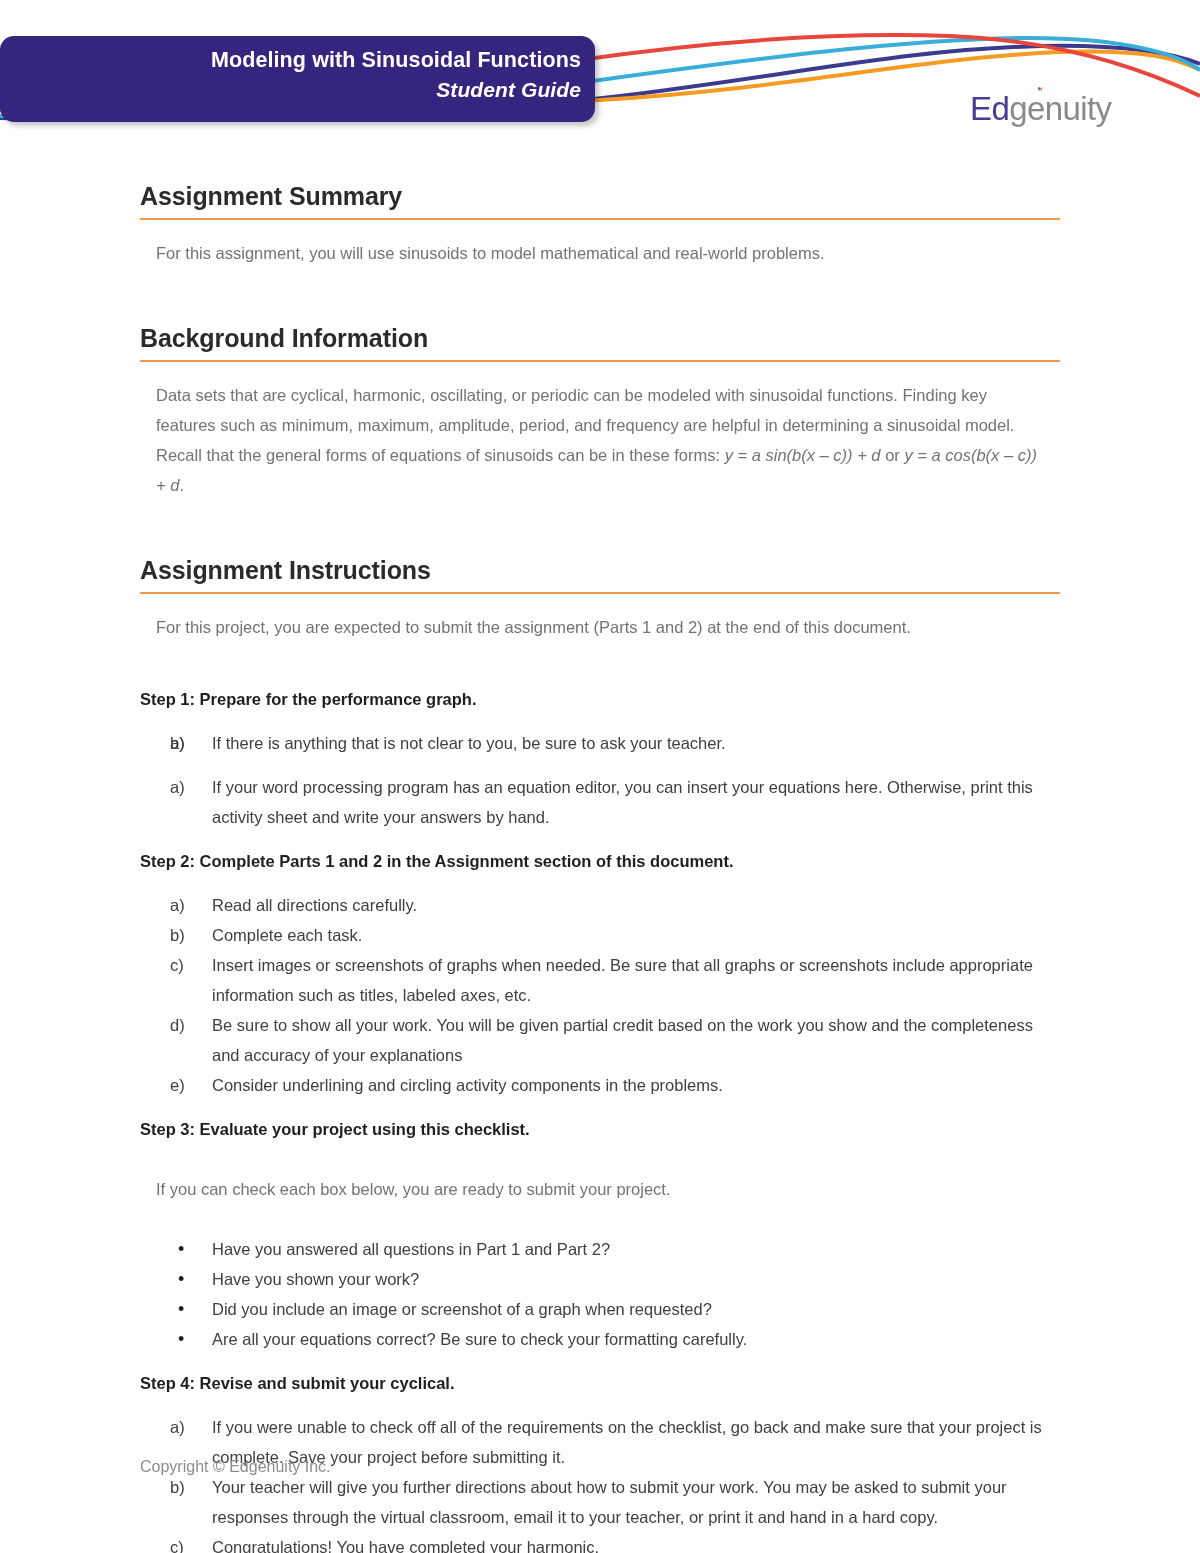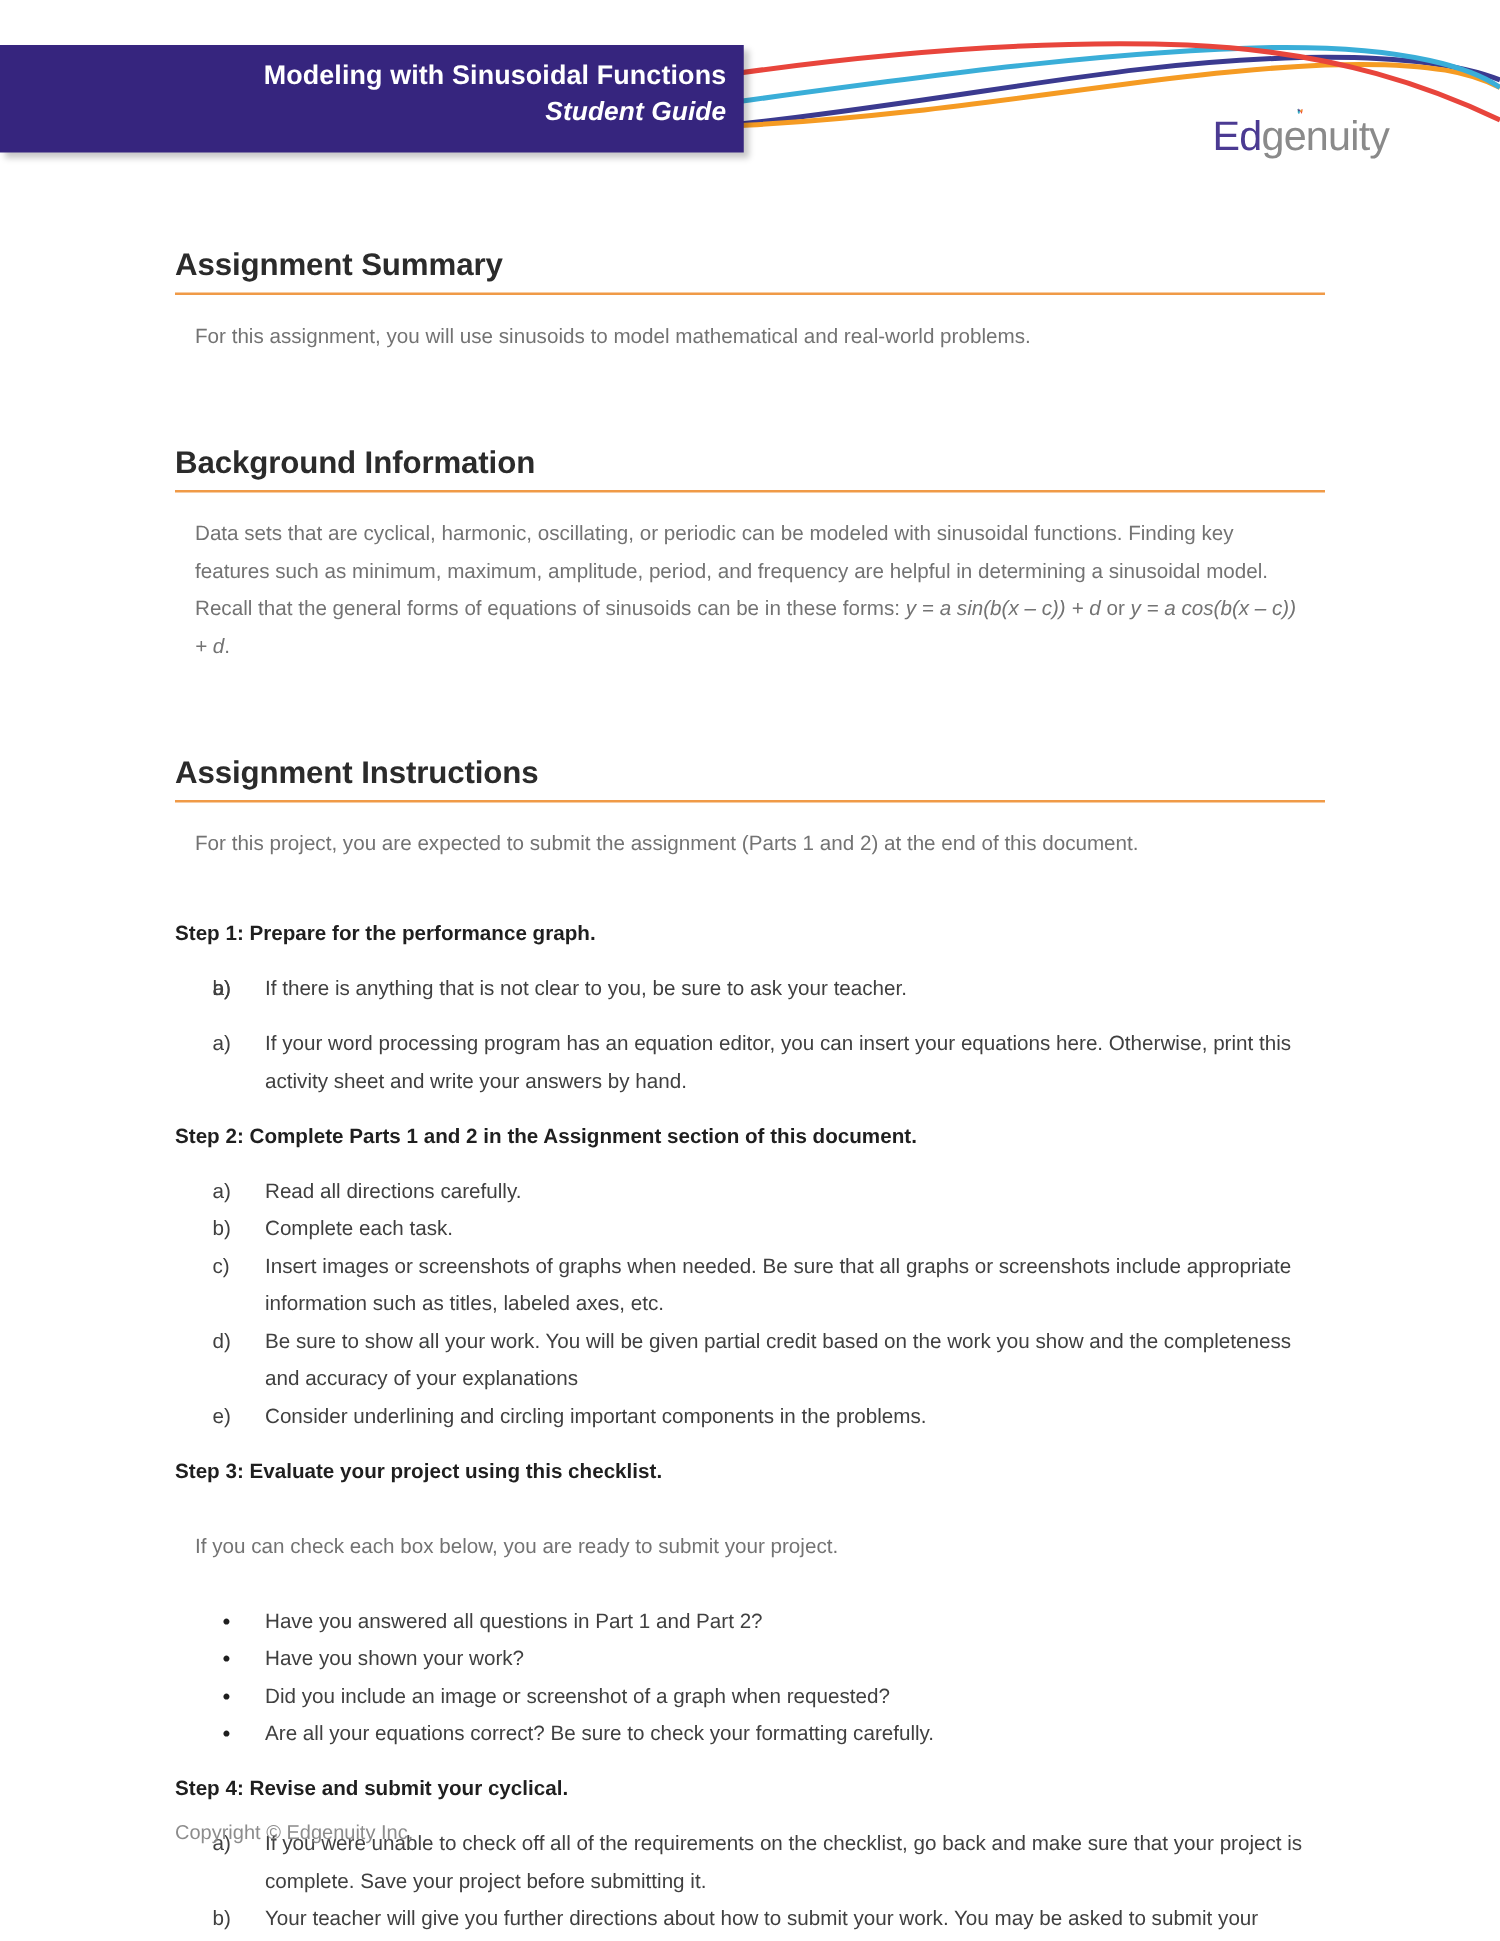--- a/index.html
+++ b/index.html
@@ -34,20 +34,21 @@
     left: 0;
     top: 36px;
     width: 595px;
     height: 86px;
     background: #36257e;
     box-sizing: border-box;
     padding: 9px 14px 0 0;
     text-align: right;
     box-shadow: 4px 4px 5px rgba(0,0,0,0.22);
     z-index: 5;
+    border-radius: 14px;
   }
   .banner-title {
     color: #ffffff;
     font-size: 21.5px;
     font-weight: bold;
     line-height: 30px;
     letter-spacing: 0.1px;
     white-space: nowrap;
   }
   .banner-subtitle {
@@ -87,21 +88,21 @@
   .doc {
     position: absolute;
     left: 140px;
     top: 180px;
     width: 920px;
   }
   h2.section-heading {
     font-size: 25px;
     font-weight: bold;
     color: #2b2b2b;
-    margin: 16px 0 6px 0;
+    margin: 0 0 6px 0;
     padding: 0;
     line-height: 32px;
     letter-spacing: -0.1px;
   }
   .rule {
     height: 0;
     border-bottom: 2px solid #f09a47;
     margin: 0 0 18px 0;
     width: 920px;
   }
@@ -243,21 +244,21 @@
 
   <div class="spacer-sm"></div>
 
   <div class="step-heading">Step 2: Complete Parts 1 and 2 in the Assignment section of this document.</div>
   <div class="spacer-sm"></div>
   <ol class="alpha-list">
     <li><span class="marker">a)</span><span>Read all directions carefully.</span></li>
     <li><span class="marker">b)</span><span>Complete each task.</span></li>
     <li><span class="marker">c)</span><span>Insert images or screenshots of graphs when needed. Be sure that all graphs or screenshots include appropriate information such as titles, labeled axes, etc.</span></li>
     <li><span class="marker">d)</span><span>Be sure to show all your work. You will be given partial credit based on the work you show and the completeness and accuracy of your explanations</span></li>
-    <li><span class="marker">e)</span><span>Consider underlining and circling important components in the problems.</span></li>
+    <li><span class="marker">e)</span><span>Consider underlining and circling activity components in the problems.</span></li>
   </ol>
 
   <div class="spacer-sm"></div>
 
   <div class="step-heading">Step 3: Evaluate your project using this checklist.</div>
   <div class="spacer-sm"></div>
   <p class="body-text">If you can check each box below, you are ready to submit your project.</p>
   <div class="spacer-sm"></div>
   <ul class="bullet-list">
     <li><span class="bullet">•</span><span>Have you answered all questions in Part 1 and Part 2?</span></li>

